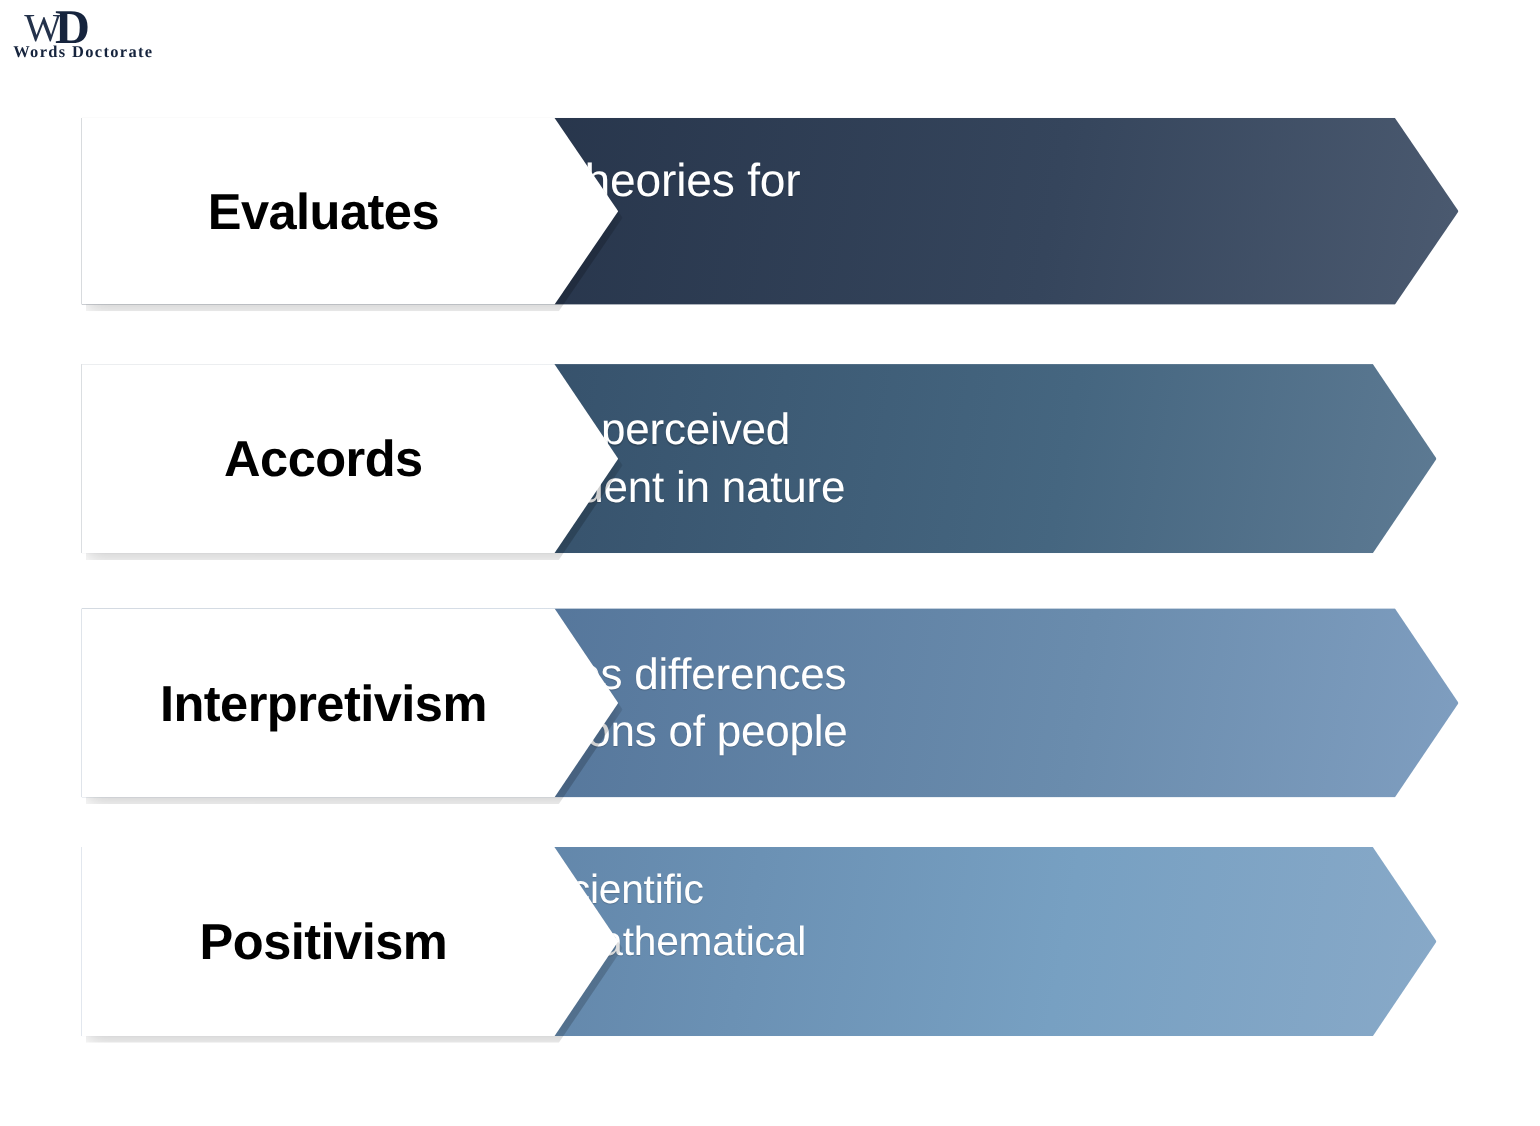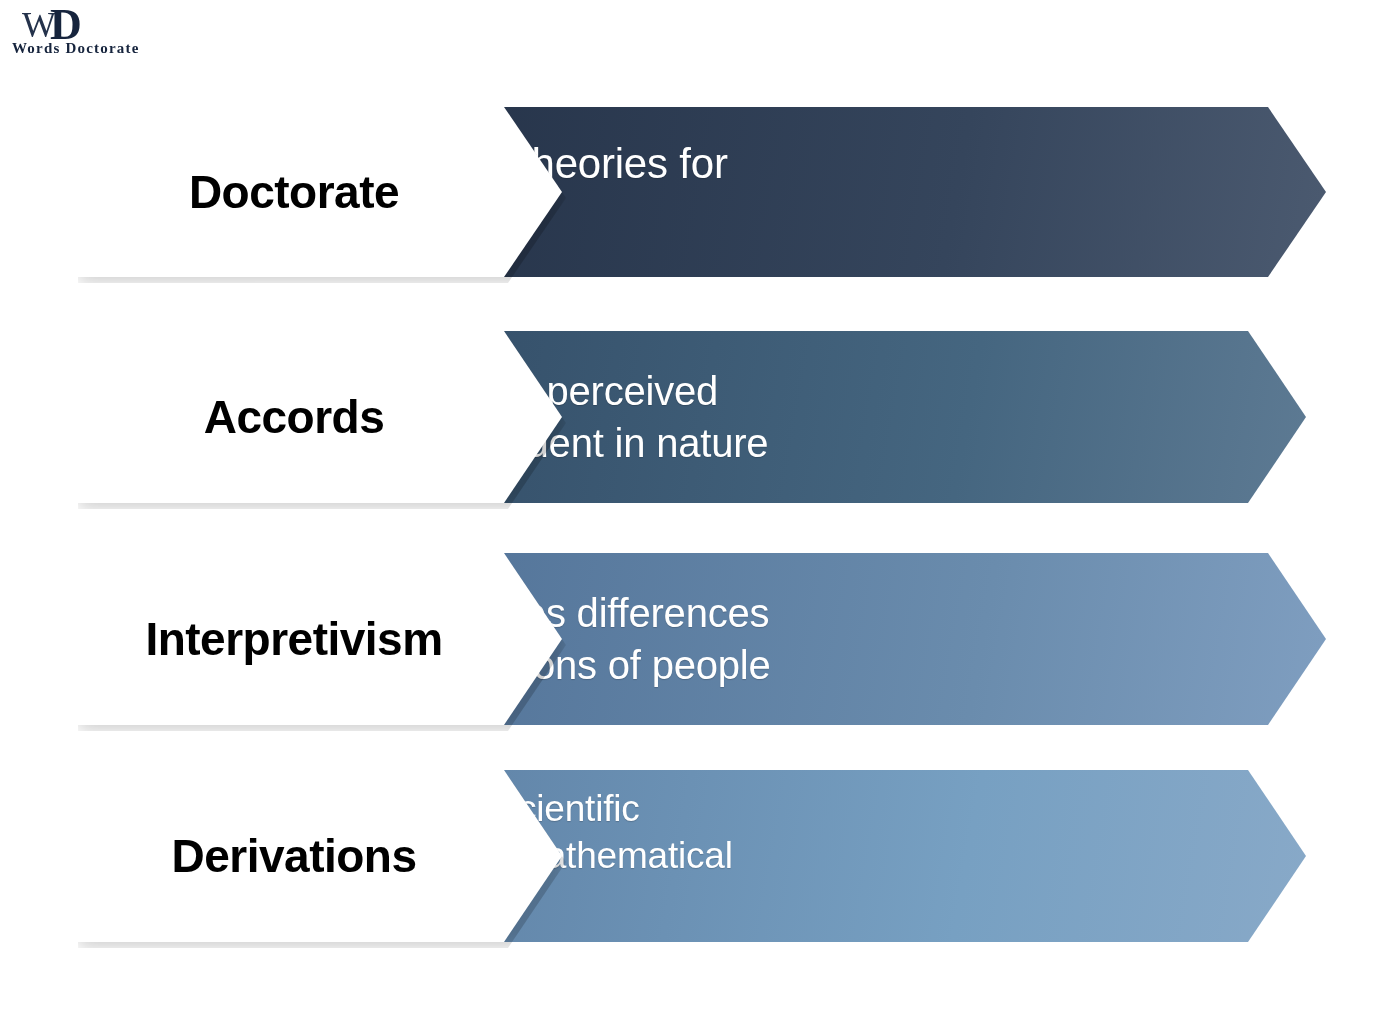--- a/index.html
+++ b/index.html
@@ -125,21 +125,21 @@
   <div class="wordmark">Words Doctorate</div>
 </div>
 
 <div class="row" id="row-0">
   <div class="band">
     <div class="desc">Evaluates beliefs or theories for
 practical application.</div>
   </div>
   <div class="labelshadow"></div>
   <div class="labelbox">
-    <div class="title">Doctorate</div>
+    <div class="title">Evaluates</div>
   </div>
 </div>
 
 <div class="row" id="row-1">
   <div class="band">
     <div class="desc">Accords to known and perceived
 hings tha are independent in nature</div>
   </div>
   <div class="labelshadow"></div>
   <div class="labelbox">
@@ -159,15 +159,15 @@
 </div>
 
 <div class="row" id="row-3">
   <div class="band">
     <div class="desc">Derivations based on scientific
 verificationsor logical / mathematical
 proof</div>
   </div>
   <div class="labelshadow"></div>
   <div class="labelbox">
-    <div class="title">Derivations</div>
+    <div class="title">Positivism</div>
   </div>
 </div>
 
 </body></html>

